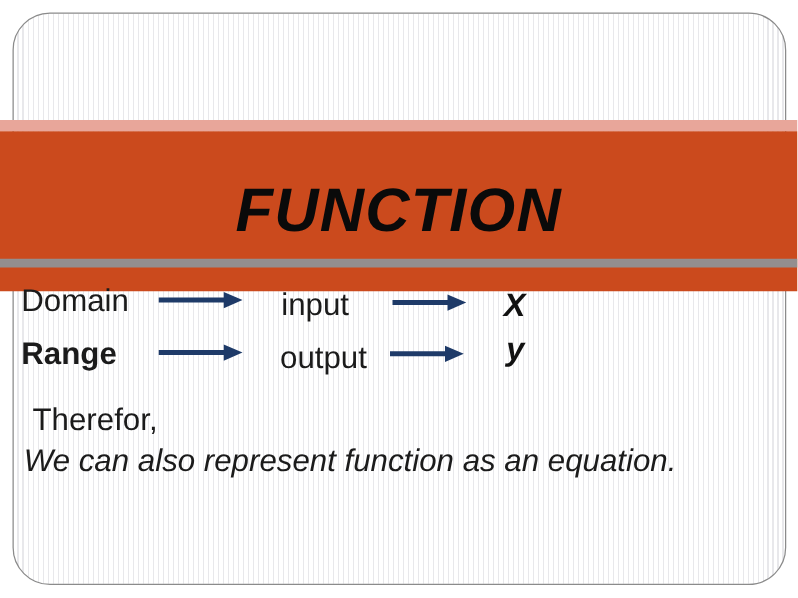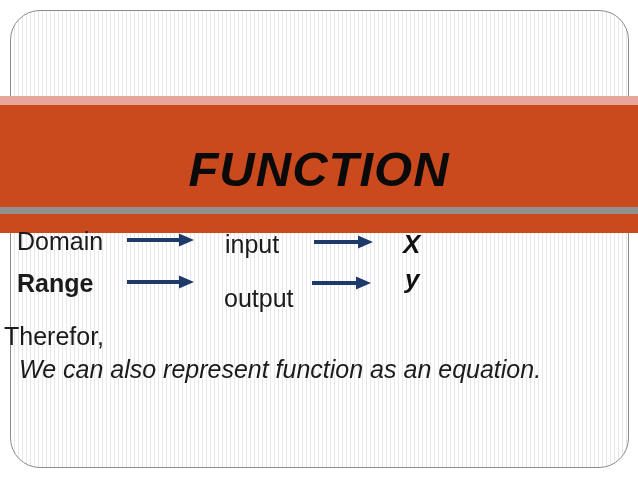--- a/index.html
+++ b/index.html
@@ -88,23 +88,23 @@
 </div>
 <div class="txt var" style="left:403px; top:229px;">X</div>
 
 <div class="txt" style="left:17px; top:268px;font-weight:bold;">Range</div>
 <div class="arrow" style="left:125px; top:274px; width:70px;">
   <svg viewBox="0 0 70 16">
       <line x1="2" y1="8" x2="55" y2="8"></line>
       <polygon points="54,1.5 69,8 54,14.5"></polygon>
     </svg>
 </div>
-<div class="txt" style="left:224px; top:271px;margin-top:12px;">output</div>
+<div class="txt" style="left:224px; top:271px;">output</div>
 <div class="arrow" style="left:310px; top:275px; width:62px;">
   <svg viewBox="0 0 62 16">
       <line x1="2" y1="8" x2="47" y2="8"></line>
       <polygon points="46,1.5 61,8 46,14.5"></polygon>
     </svg>
 </div>
 <div class="txt var" style="left:405px; top:264px;">y</div>
 
-<div class="txt" style="left:4px; top:321px;">Therefor,</div>
+<div class="txt" style="left:26px; top:321px;">Therefor,</div>
 <div class="txt" style="left:19px; top:354px;font-style:italic;">We can also represent function as an equation.</div>
 
 </body></html>

